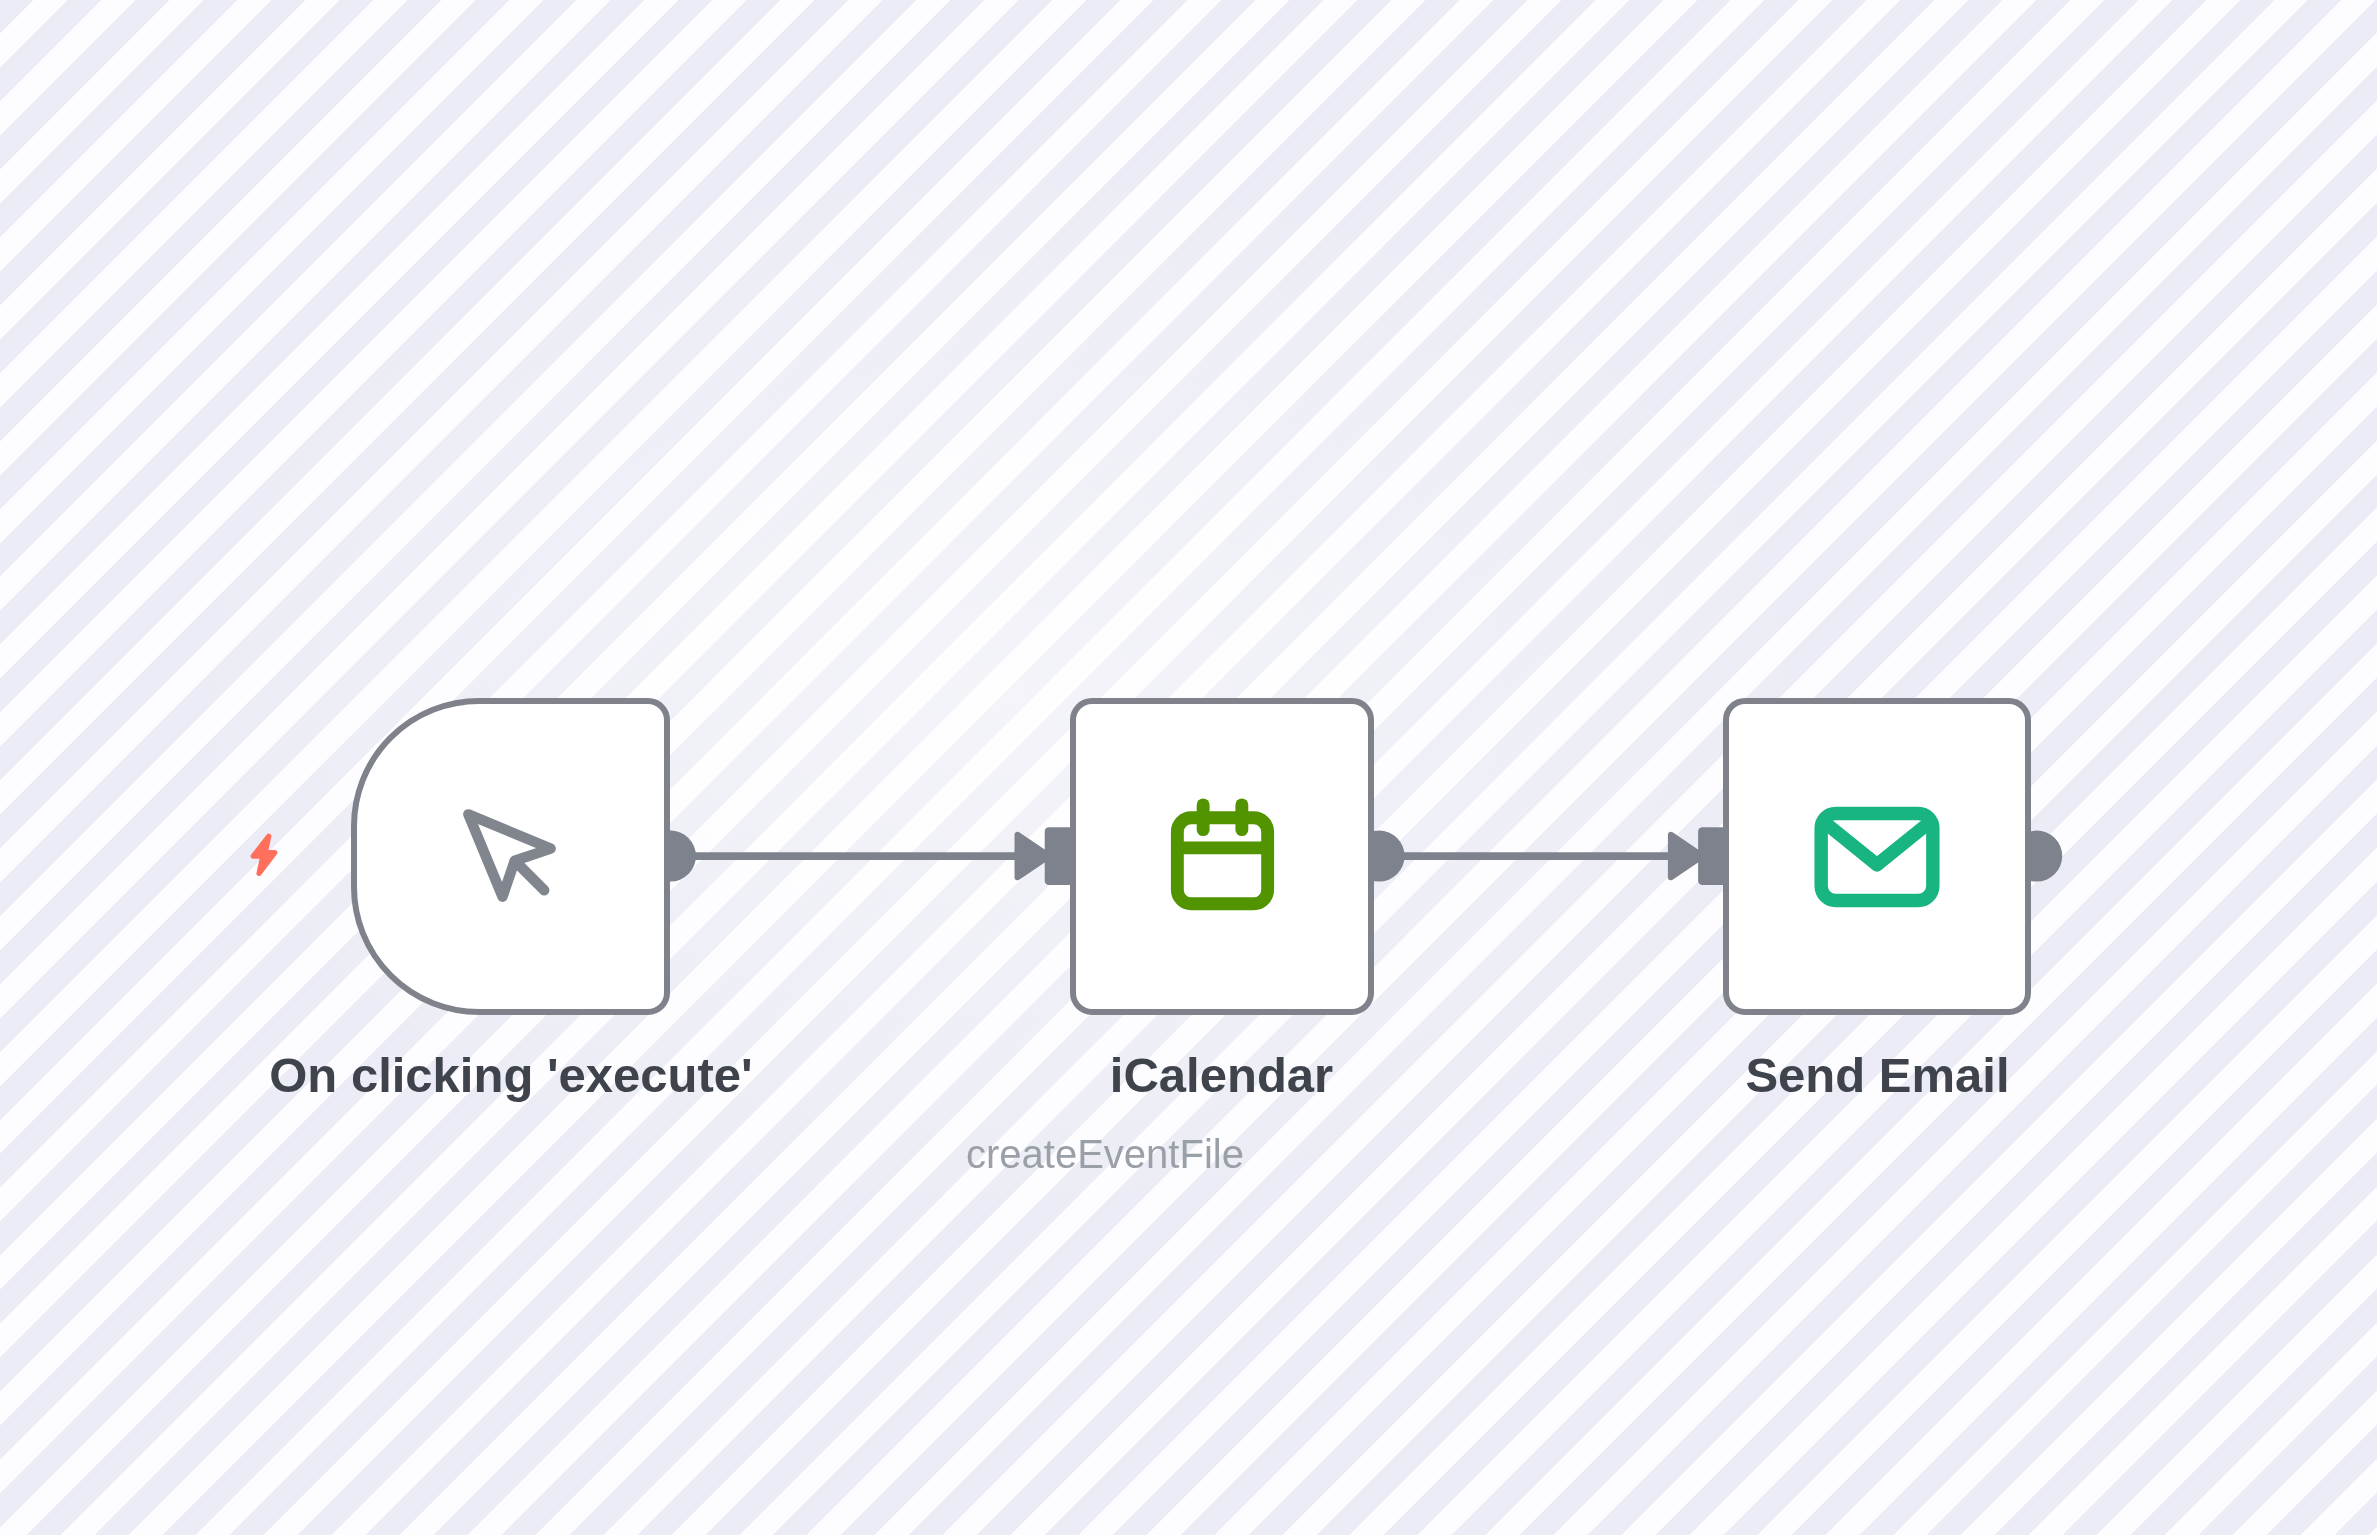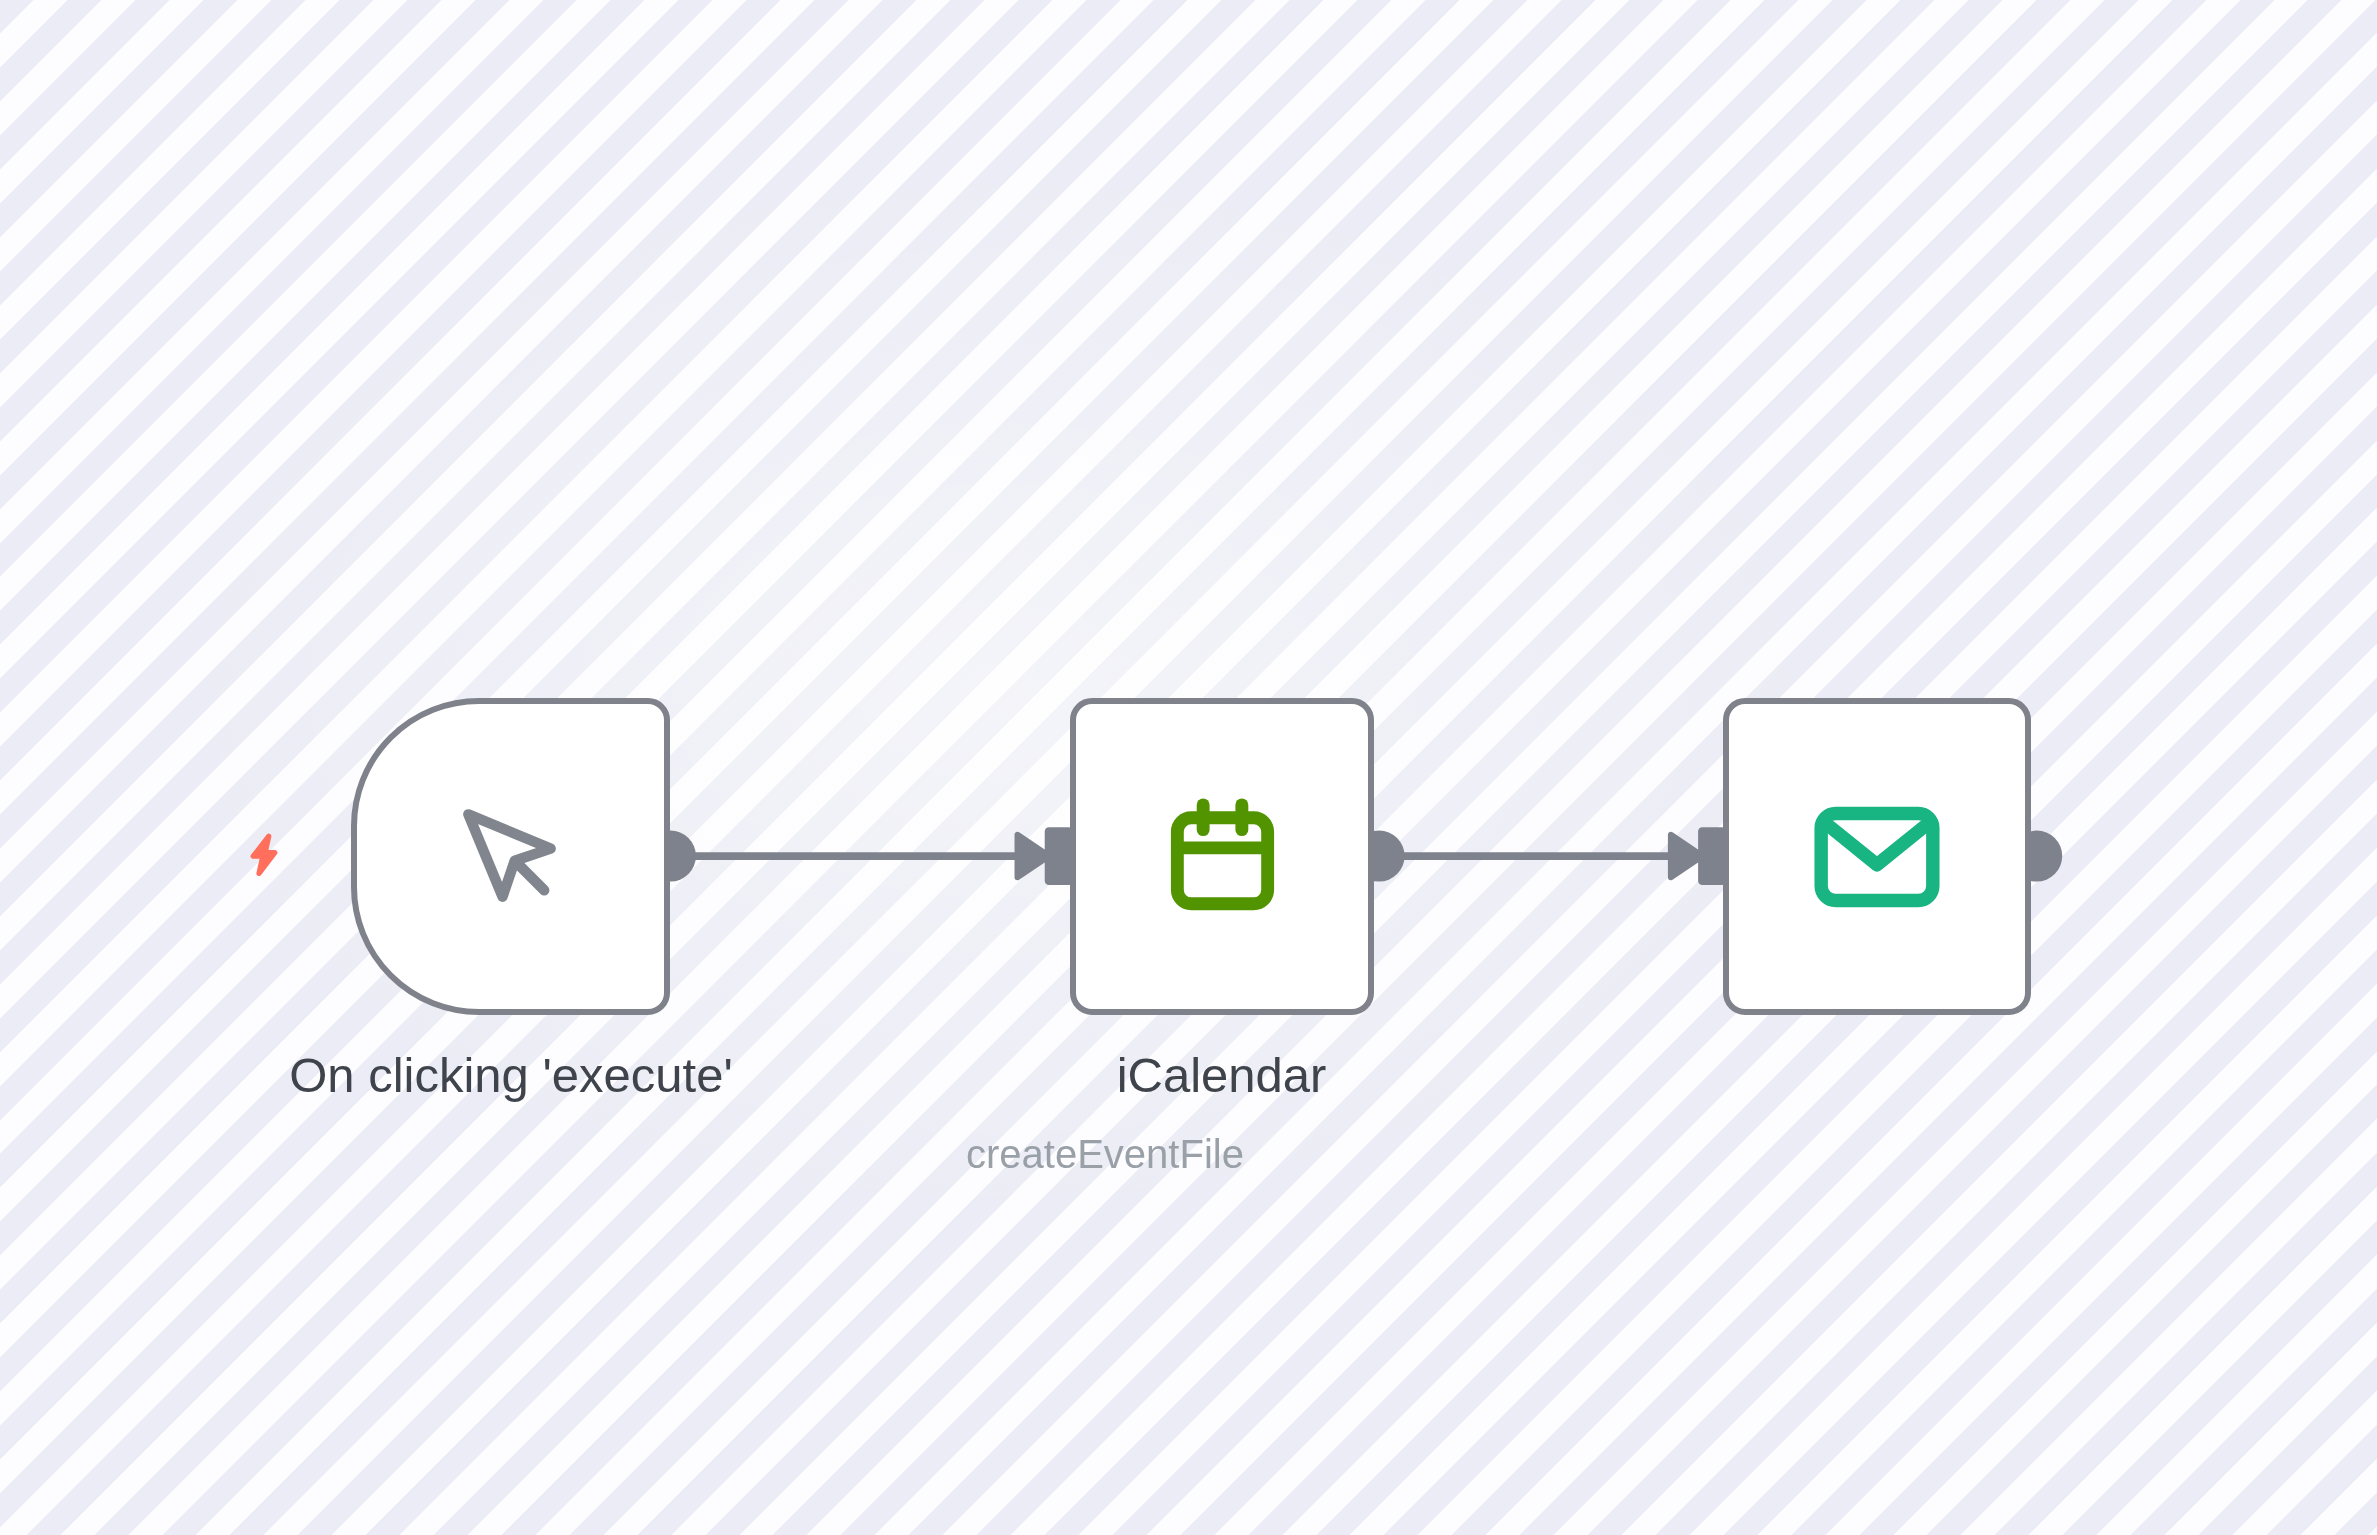--- a/index.html
+++ b/index.html
@@ -61,21 +61,21 @@
   .bolt {
     position: absolute;
     left: 242px;
     top: 827px;
     z-index: 3;
   }
   .node-label {
     position: absolute;
     top: 1047px;
     font-size: 49px;
-    font-weight: 400;
+    font-weight: 700;
     line-height: 1.15;
     color: #3f444c;
     text-align: center;
     z-index: 3;
   }
   .label-trigger { left: 213px;  width: 596px; }
   .label-ical    { left: 966px; width: 511px; }
   .label-email   { left: 1622px; width: 511px; }
   .node-subtitle {
     position: absolute;
@@ -138,15 +138,16 @@
   <div class="node node--email">
     <svg width="134" height="112" viewBox="0 0 24 20" fill="none" stroke="#18b481" stroke-width="2.4" stroke-linecap="round" stroke-linejoin="round">
       <rect x="2" y="2.2" width="20" height="15.6" rx="2.6"></rect>
       <polyline points="3.6,4.6 12,11.4 20.4,4.6"></polyline>
     </svg>
   </div>
 
   <div class="node-label label-trigger">On clicking 'execute'</div>
   <div class="node-label label-ical">iCalendar</div>
   <div class="node-subtitle">createEventFile</div>
+  <div class="node-label label-email">Send Email</div>
 
 </div>
 
 
 </body></html>

